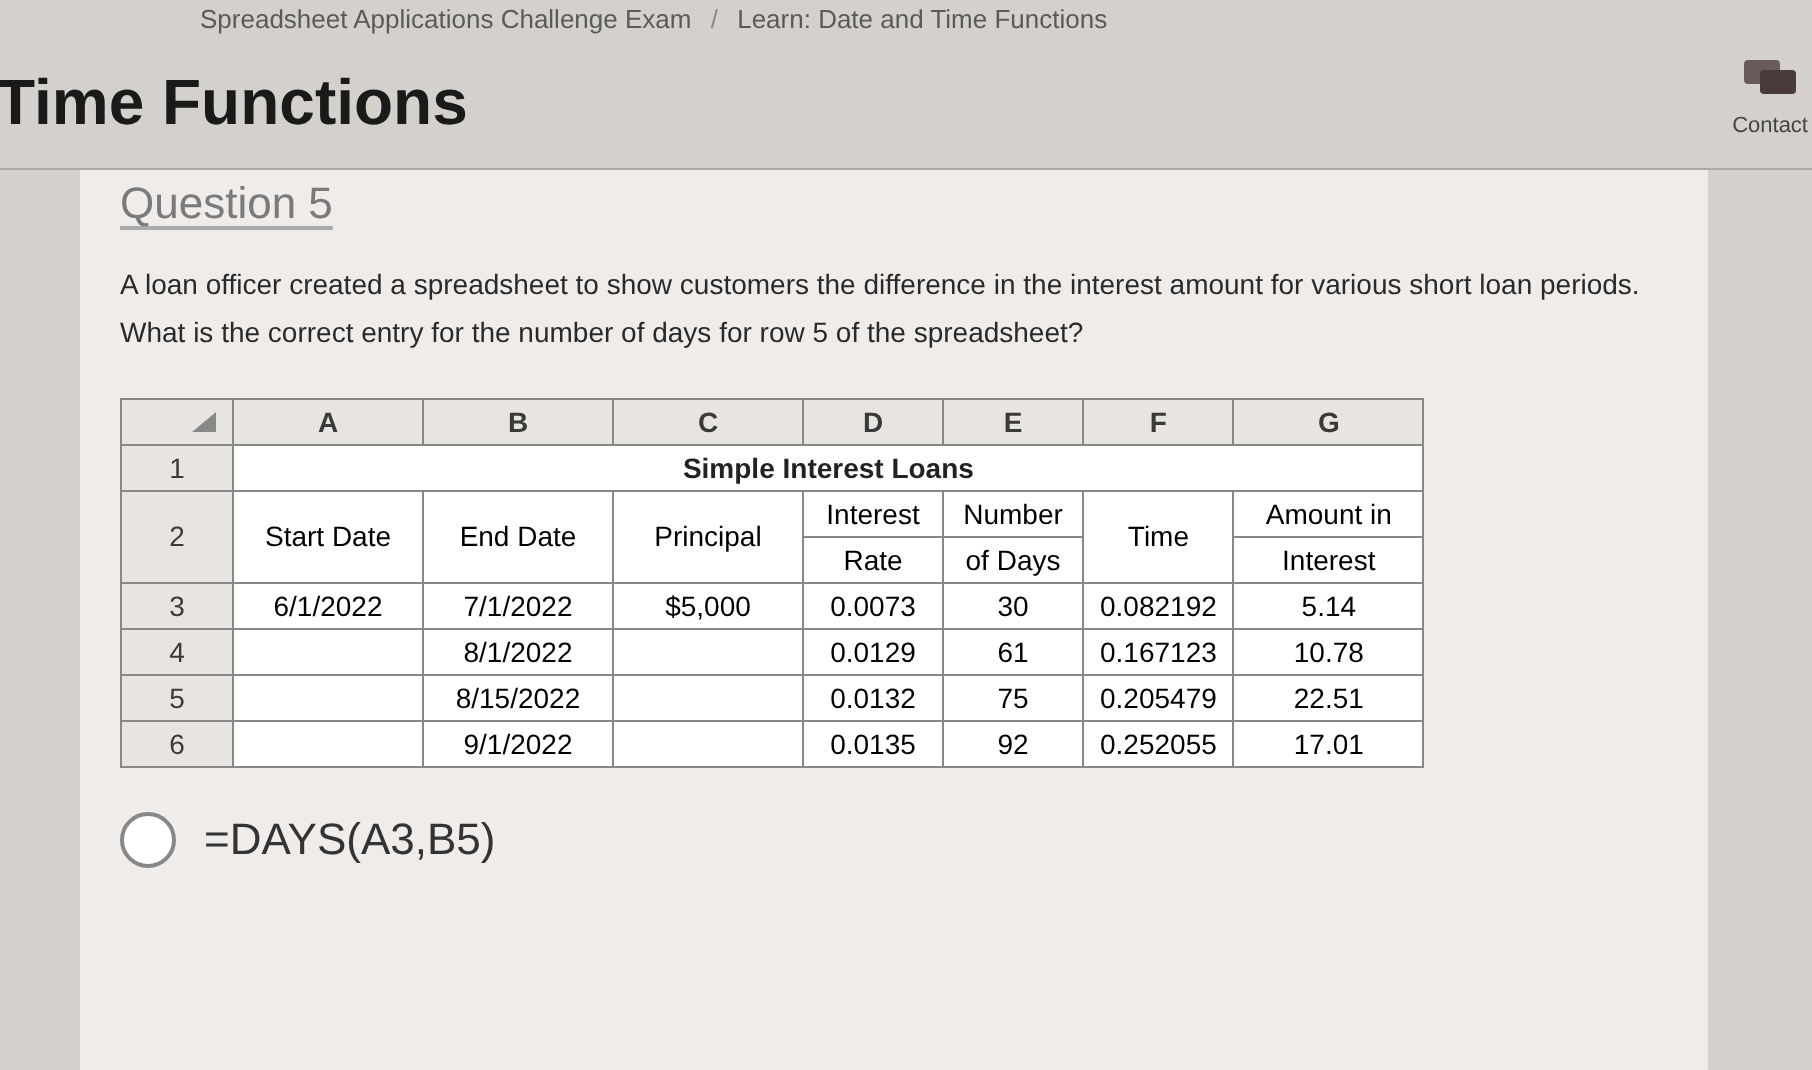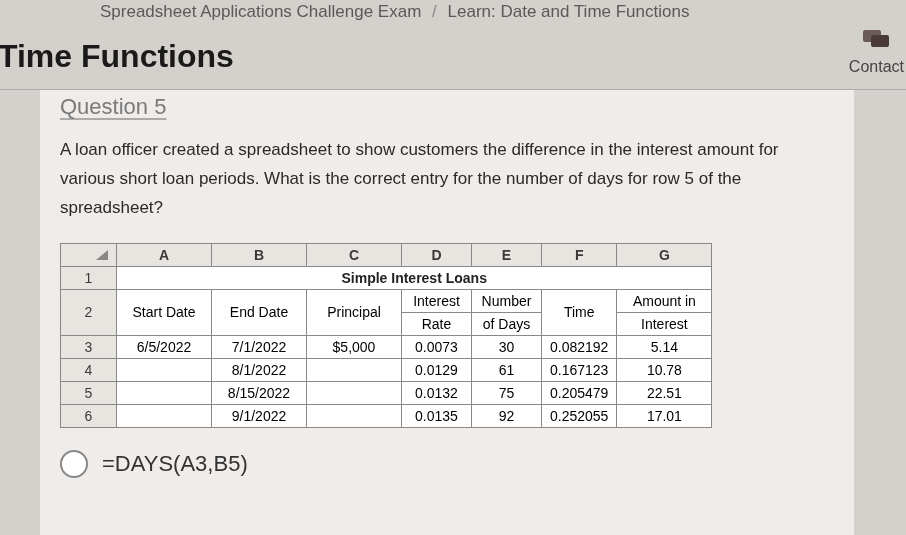--- a/index.html
+++ b/index.html
@@ -11,40 +11,40 @@
       font-family: Arial, sans-serif;
       background: #d4d0cc;
       width: 906px;
       height: 535px;
       overflow: hidden;
       position: relative;
     }
     .breadcrumb {
       padding: 2px 10px 8px 100px;
       color: #5a5a5a;
-      font-size: 17px;
+      font-size: 13px;
     }
     .breadcrumb-sep {
       margin: 0 6px;
       color: #888;
     }
     .page-title {
       font-size: 32px;
       font-weight: bold;
       color: #1a1a1a;
       padding: 8px 0 14px 0;
       margin-left: -2px;
       border-bottom: 1px solid #aaa;
     }
     .contact-area {
       position: absolute;
       right: 2px;
       top: 30px;
       text-align: center;
-      font-size: 16px;
+      font-size: 11px;
       color: #444;
     }
     .contact-icon {
       width: 26px;
       height: 20px;
       margin-bottom: 4px;
     }
     .content-panel {
       background: #f97316;
       margin: 0 52px 0 40px;
@@ -62,21 +62,21 @@
       font-size: 22px;
       color: #7a7a7a;
       text-decoration: underline;
       text-decoration-color: #aaa;
       text-underline-offset: 4px;
       margin-bottom: 16px;
       margin-top: 0;
       font-weight: 400;
     }
     .question-text {
-      font-size: 17px;
+      font-size: 14px;
       color: #2a2a2a;
       line-height: 1.7;
       margin-bottom: 20px;
     }
     .sheet {
       border-collapse: collapse;
       background: #fff;
       font-size: 14px;
     }
     .sheet th, .sheet td {
@@ -197,21 +197,21 @@
         <td rowspan="2">Time</td>
         <td>Amount in</td>
       </tr>
       <tr>
         <td>Rate</td>
         <td>of Days</td>
         <td>Interest</td>
       </tr>
       <tr>
         <th class="row-hdr">3</th>
-        <td>6/5/2022</td>
+        <td>6/1/2022</td>
         <td>7/1/2022</td>
         <td>$5,000</td>
         <td>0.0073</td>
         <td>30</td>
         <td class="cell-right">0.082192</td>
         <td>5.14</td>
       </tr>
       <tr>
         <th class="row-hdr">4</th>
         <td></td>

